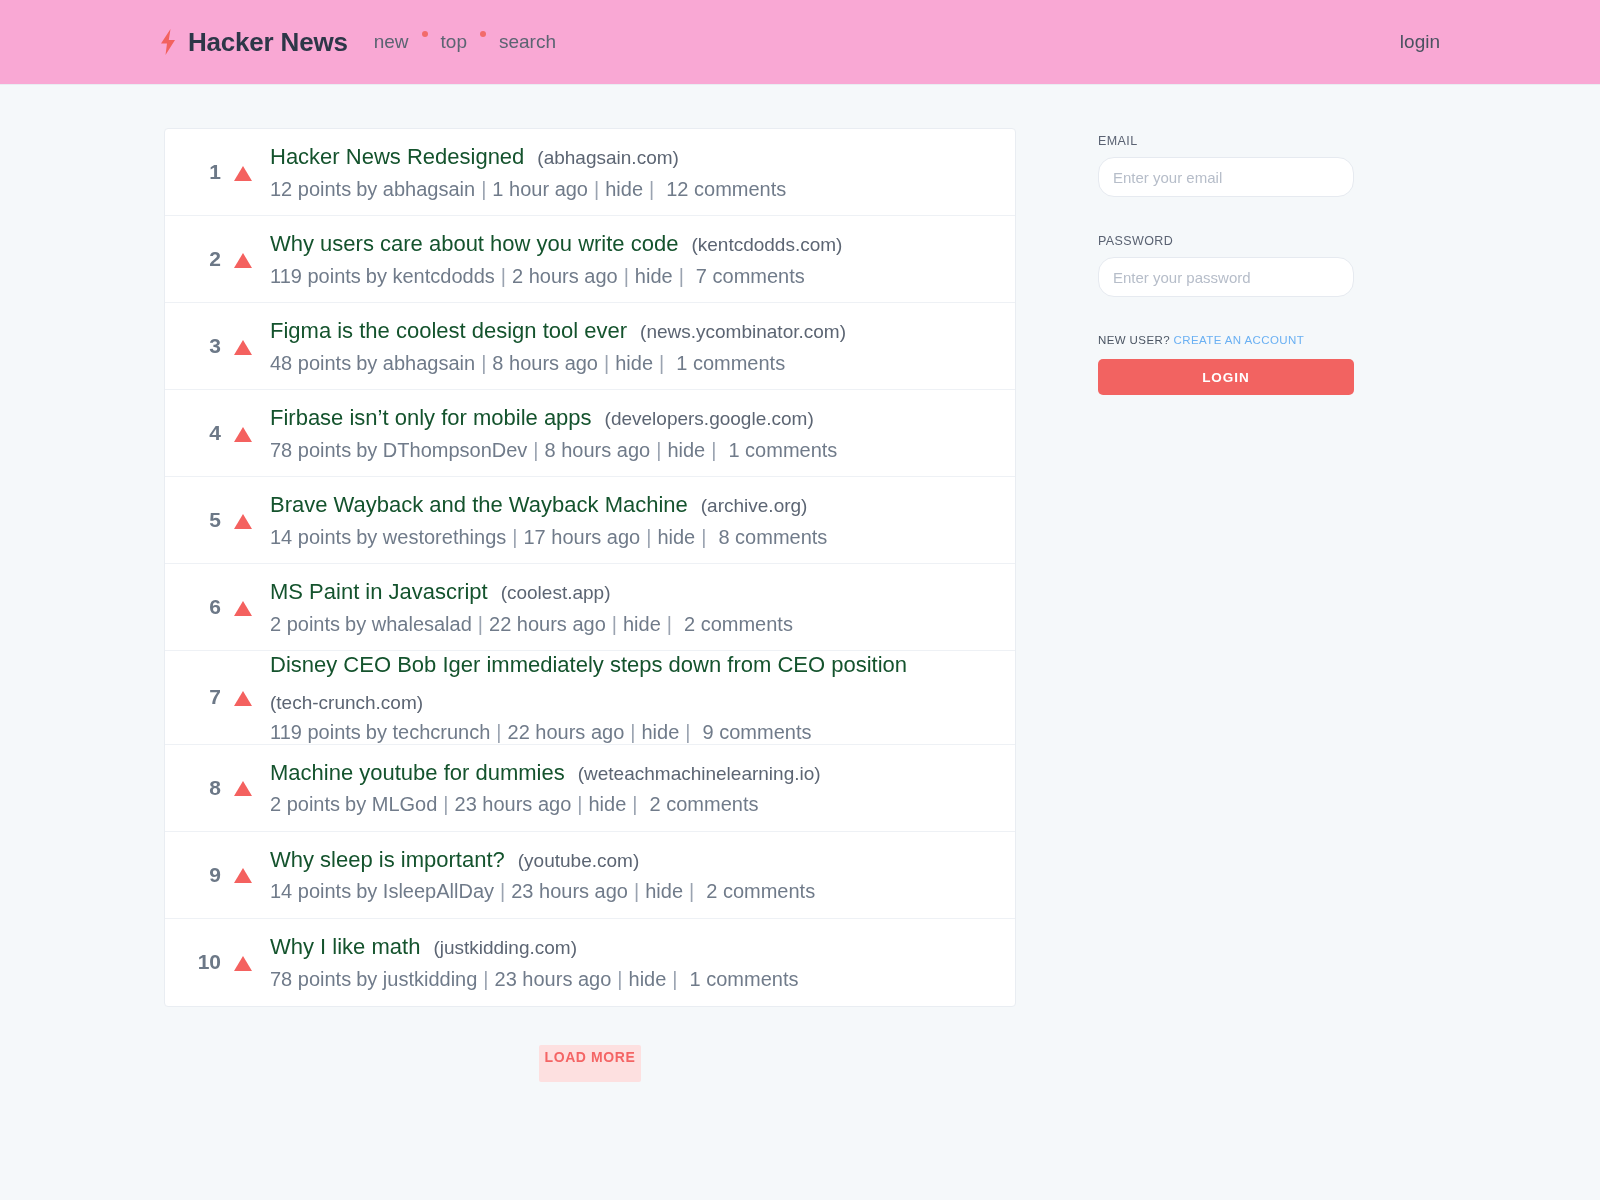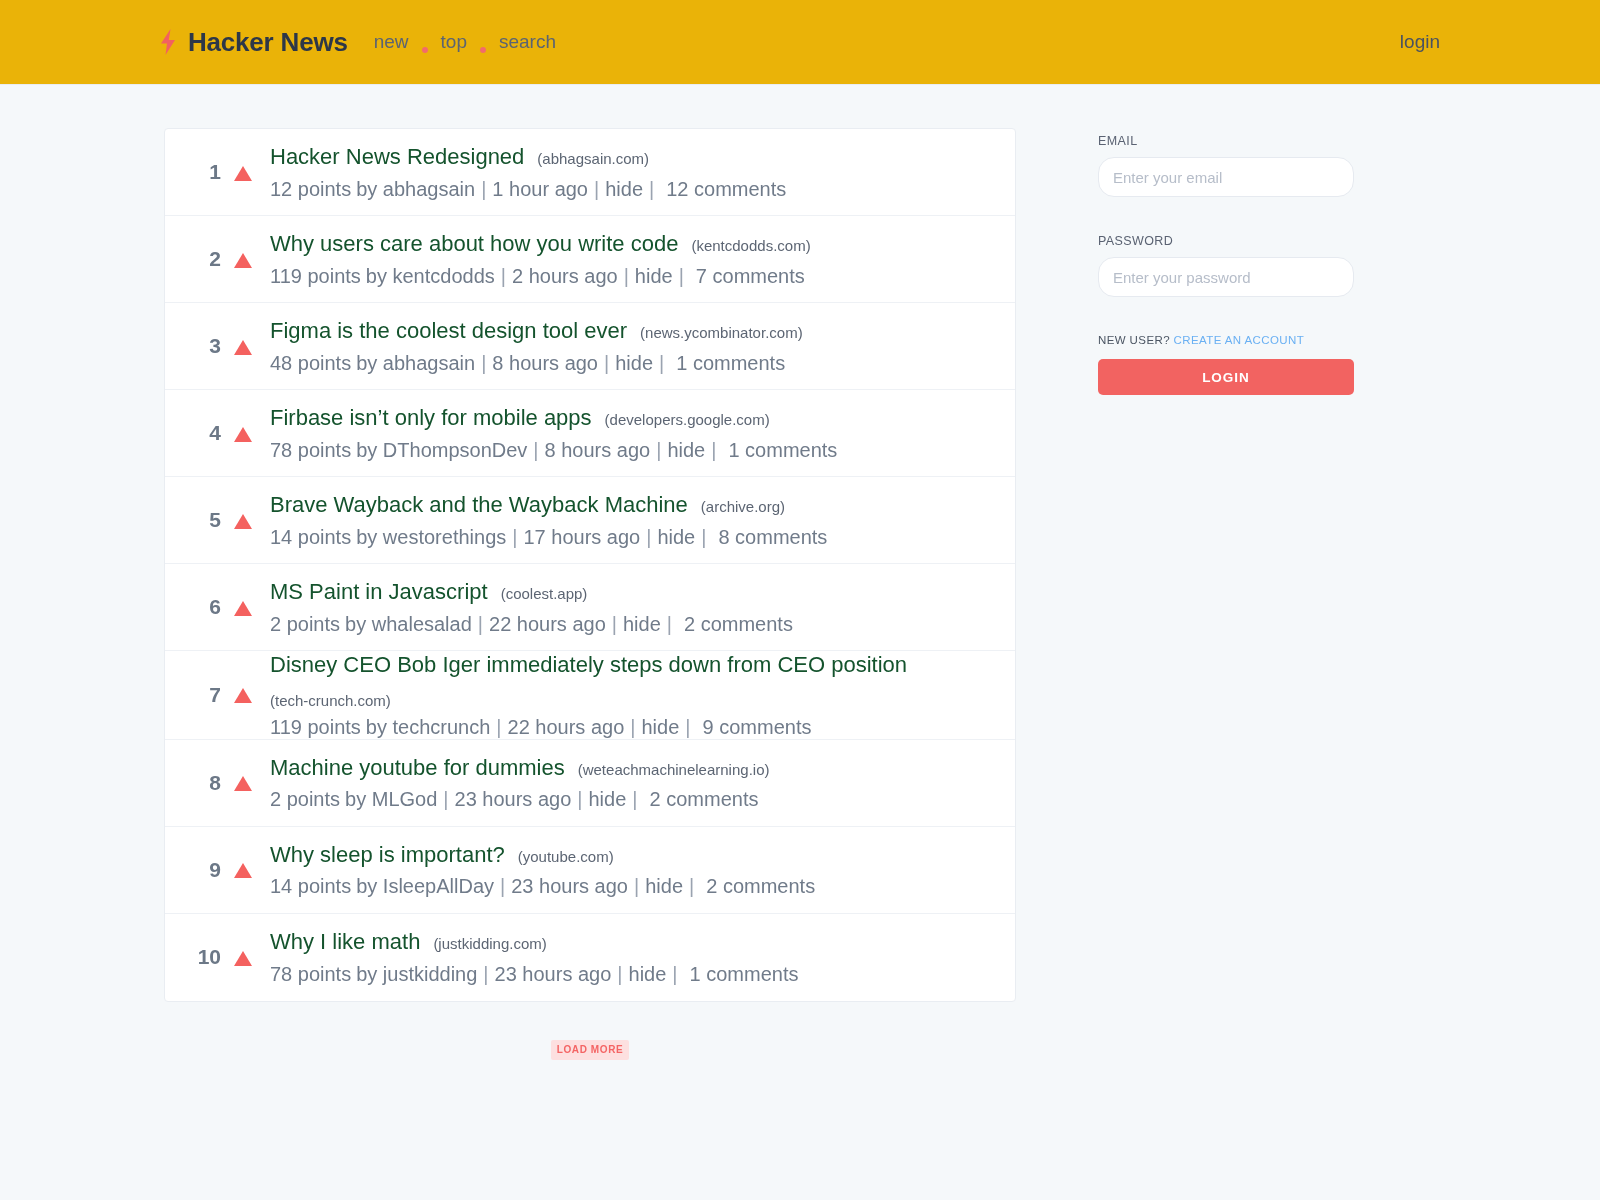--- a/index.html
+++ b/index.html
@@ -9,21 +9,21 @@
     width: 1600px;
     height: 1200px;
     background: #f5f8fa;
     font-family: "Liberation Sans", sans-serif;
     -webkit-font-smoothing: antialiased;
   }
 
   
   .site-header {
     height: 85px;
-    background: #eab308;
+    background: #f9a8d4;
     border-bottom: 1px solid #e9edf2;
     display: flex;
     align-items: center;
     padding: 0 160px 0 160px;
   }
 
   .brand {
     display: flex;
     align-items: center;
     gap: 12px;
@@ -39,21 +39,21 @@
   .brand-title {
     font-size: 26px;
     font-weight: bold;
     color: #2d3748;
     letter-spacing: -0.2px;
     white-space: nowrap;
   }
 
   .main-nav {
     display: flex;
-    align-items: flex-end;
+    align-items: flex-start;
     gap: 13px;
     margin-left: 26px;
   }
 
   .nav-link {
     font-size: 19px;
     color: #5b6472;
     text-decoration: none;
     cursor: pointer;
   }
@@ -143,21 +143,21 @@
 
   .story-title {
     font-size: 22px;
     color: #14532d;
     text-decoration: none;
     line-height: 1.25;
     cursor: pointer;
   }
 
   .story-domain {
-    font-size: 15px;
+    font-size: 19px;
     color: #5c6573;
     white-space: nowrap;
   }
 
   .story-meta {
     margin-top: 7px;
     font-size: 20px;
     color: #707b8a;
     display: flex;
     align-items: center;
@@ -180,24 +180,24 @@
     display: flex;
     justify-content: center;
     margin-top: 38px;
   }
 
   .load-more-button {
     background: #fde0e0;
     color: #f46565;
     border: none;
     font-family: "Liberation Sans", sans-serif;
-    font-size: 10px;
+    font-size: 14px;
     font-weight: bold;
     letter-spacing: 0.6px;
-    padding: 4px 6px 5px 6px;
+    padding: 4px 6px 17px 6px;
     cursor: pointer;
     border-radius: 2px;
   }
 
   
   .field-label {
     font-size: 12.5px;
     letter-spacing: 0.4px;
     color: #5a6272;
     display: block;

